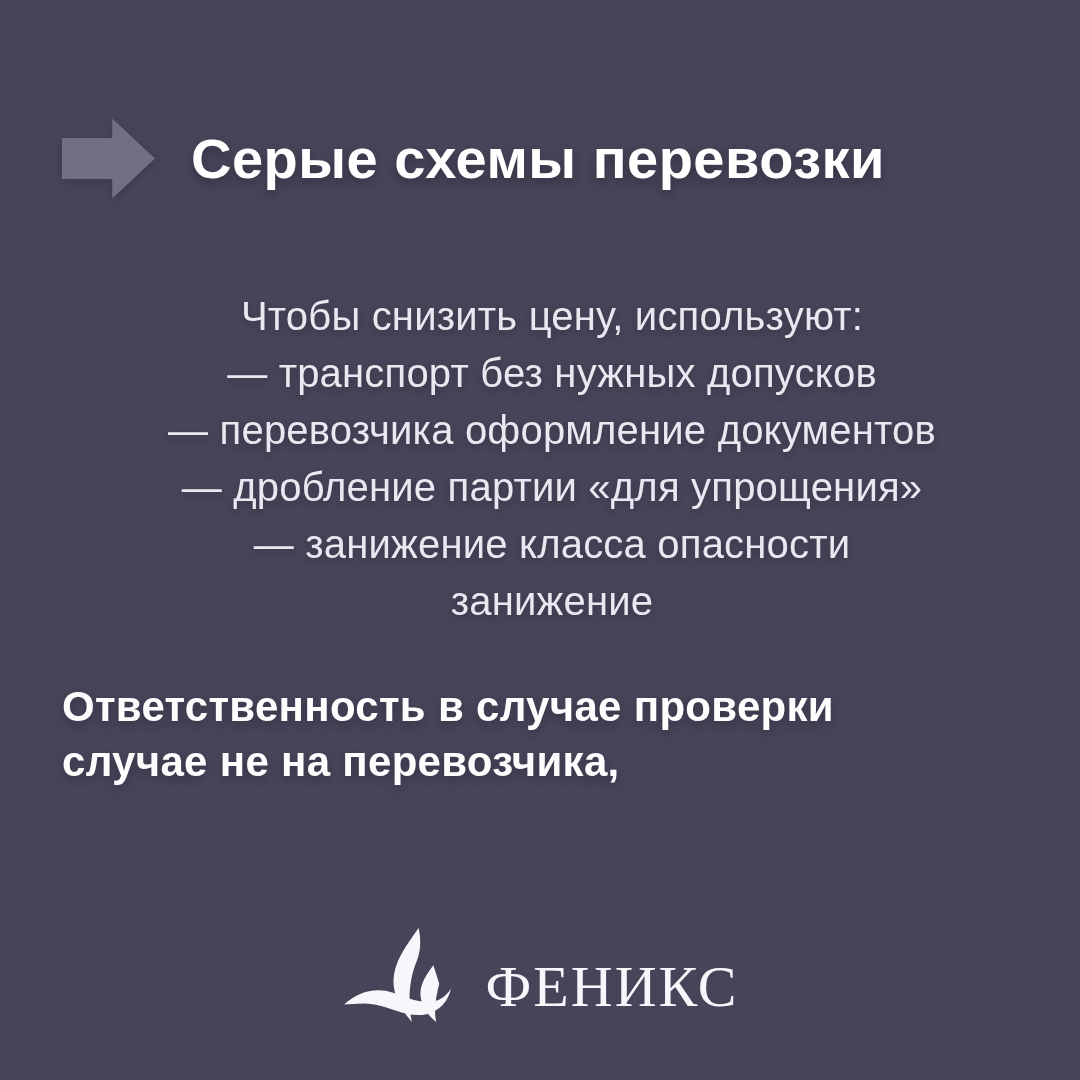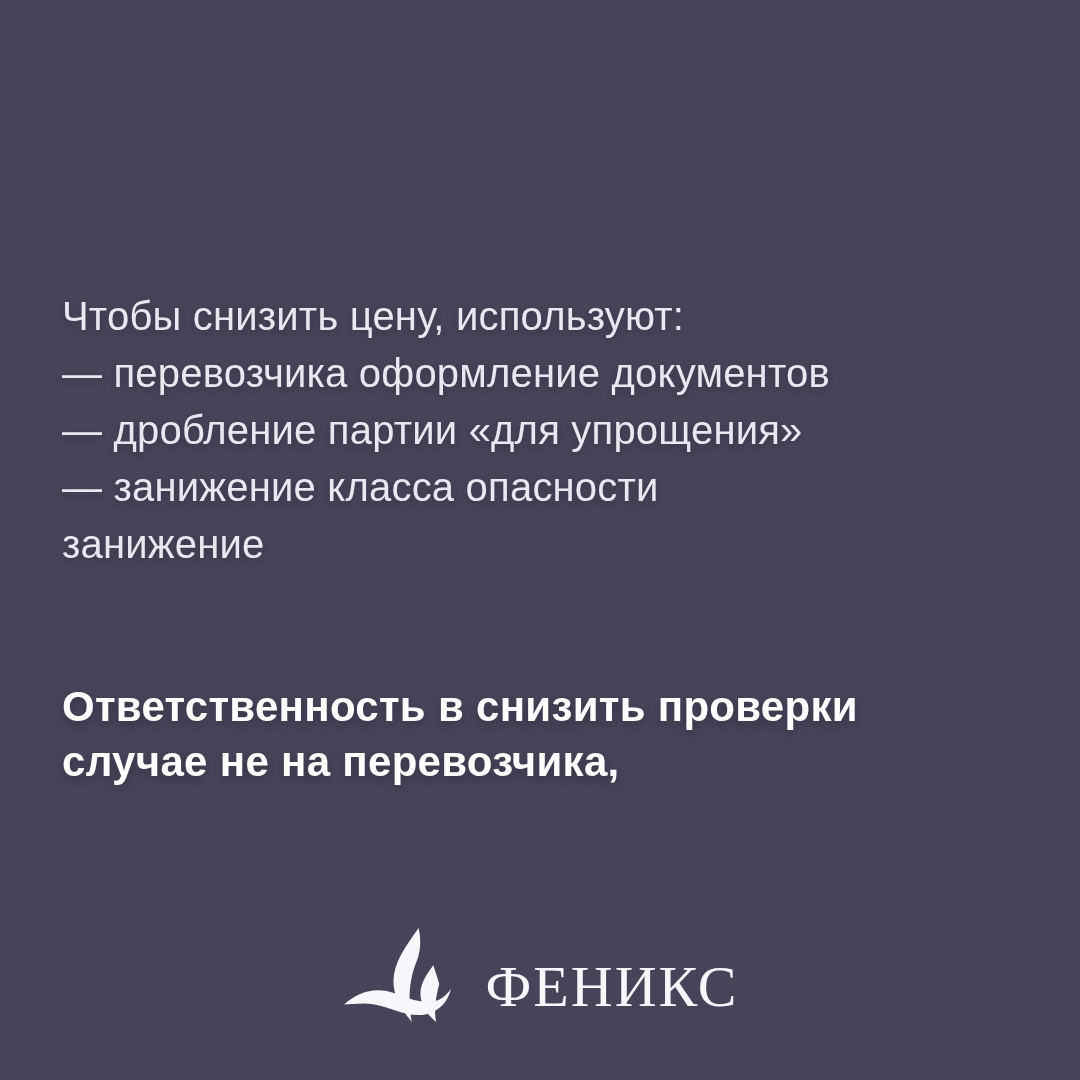--- a/index.html
+++ b/index.html
@@ -47,21 +47,21 @@
     left: 62px;
     top: 288px;
     width: 980px;
     color: #e9e8f0;
     font-size: 40px;
     font-weight: 400;
     line-height: 57px;
     letter-spacing: 0.2px;
     text-shadow: 0 3px 7px rgba(24,22,38,0.30);
   }
-  .body-line { white-space: nowrap; }
+  .body-line { white-space: nowrap; text-align: center; }
 
   
   .highlight-text {
     position: absolute;
     left: 62px;
     top: 679px;
     width: 980px;
     color: #fdfdfe;
     font-size: 42px;
     font-weight: 700;
@@ -96,31 +96,38 @@
     letter-spacing: 2px;
     padding-bottom: 8px;
     white-space: nowrap;
   }
 </style>
 </head>
 <body>
 
 <div class="canvas">
 
+  <div class="header">
+    <svg class="arrow-icon" viewBox="0 0 100 100" xmlns="http://www.w3.org/2000/svg" aria-hidden="true">
+      <polygon points="0,28 54,28 54,7 100,50 54,93 54,72 0,72" fill="#716e85"></polygon>
+    </svg>
+    <div class="page-title">Серые схемы перевозки</div>
+  </div>
 
   <div class="body-text">
     <div class="body-line">Чтобы снизить цену, используют:</div>
+    <div class="body-line">— транспорт без нужных допусков</div>
     <div class="body-line">— перевозчика оформление документов</div>
     <div class="body-line">— дробление партии «для упрощения»</div>
     <div class="body-line">— занижение класса опасности</div>
     <div class="body-line">занижение</div>
   </div>
 
   <div class="highlight-text">
-    <div class="highlight-line">Ответственность в снизить проверки</div>
+    <div class="highlight-line">Ответственность в случае проверки</div>
     <div class="highlight-line">случае не на перевозчика,</div>
   </div>
 
   <div class="logo">
     <svg class="logo-flourish" viewBox="0 0 120 100" xmlns="http://www.w3.org/2000/svg" aria-hidden="true">
 
       <path fill="#f7f7fb" d="M78,2 C63,23 49,42 53,64 C55,77 63,88 71,98 C67,78 68,55 76,36 C81,23 80,12 78,2 Z"></path>
 
       <path fill="#f7f7fb" d="M93,40 C84,52 77,63 81,77 C83,86 90,93 96,98 C93,86 96,71 99,59 C97,52 95,46 93,40 Z"></path>
 

